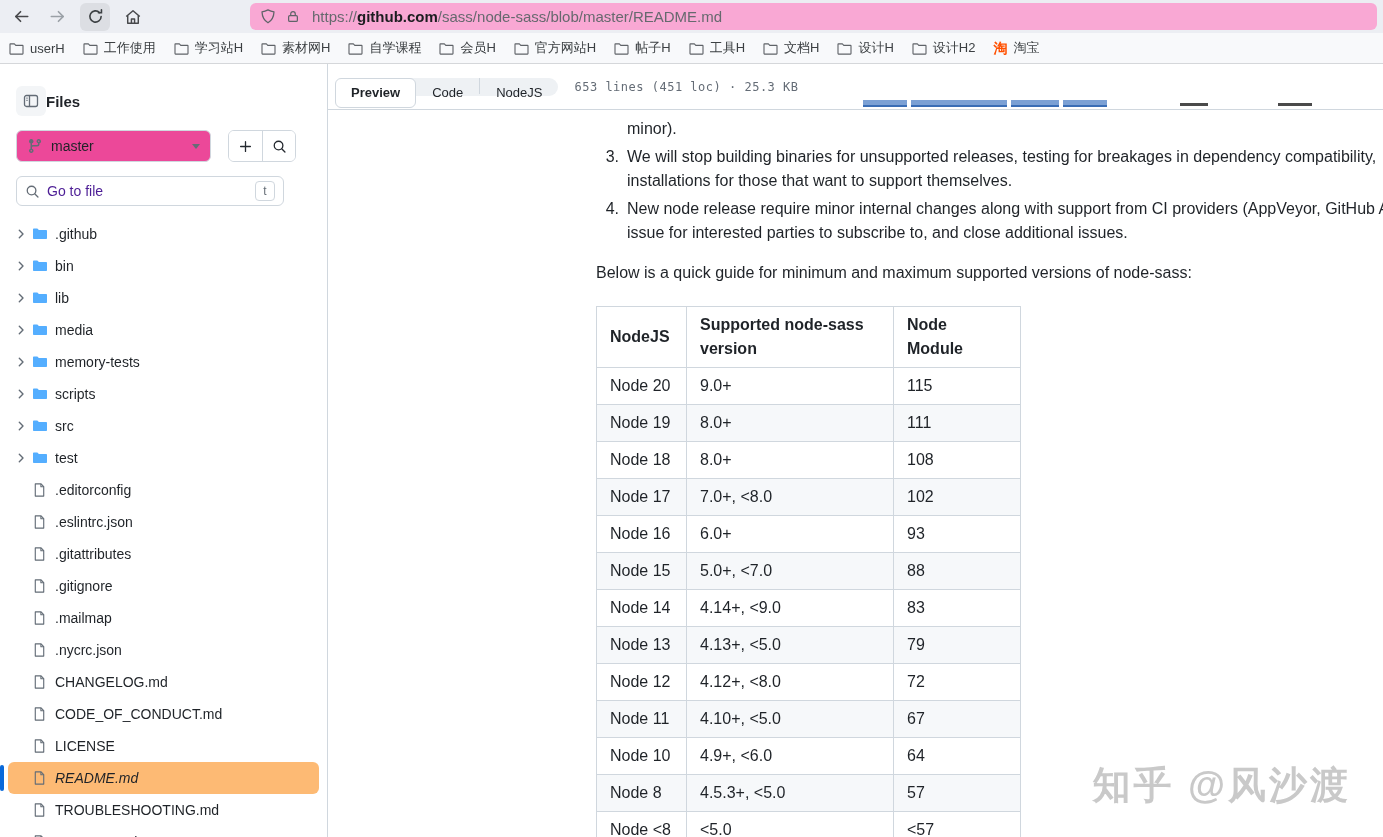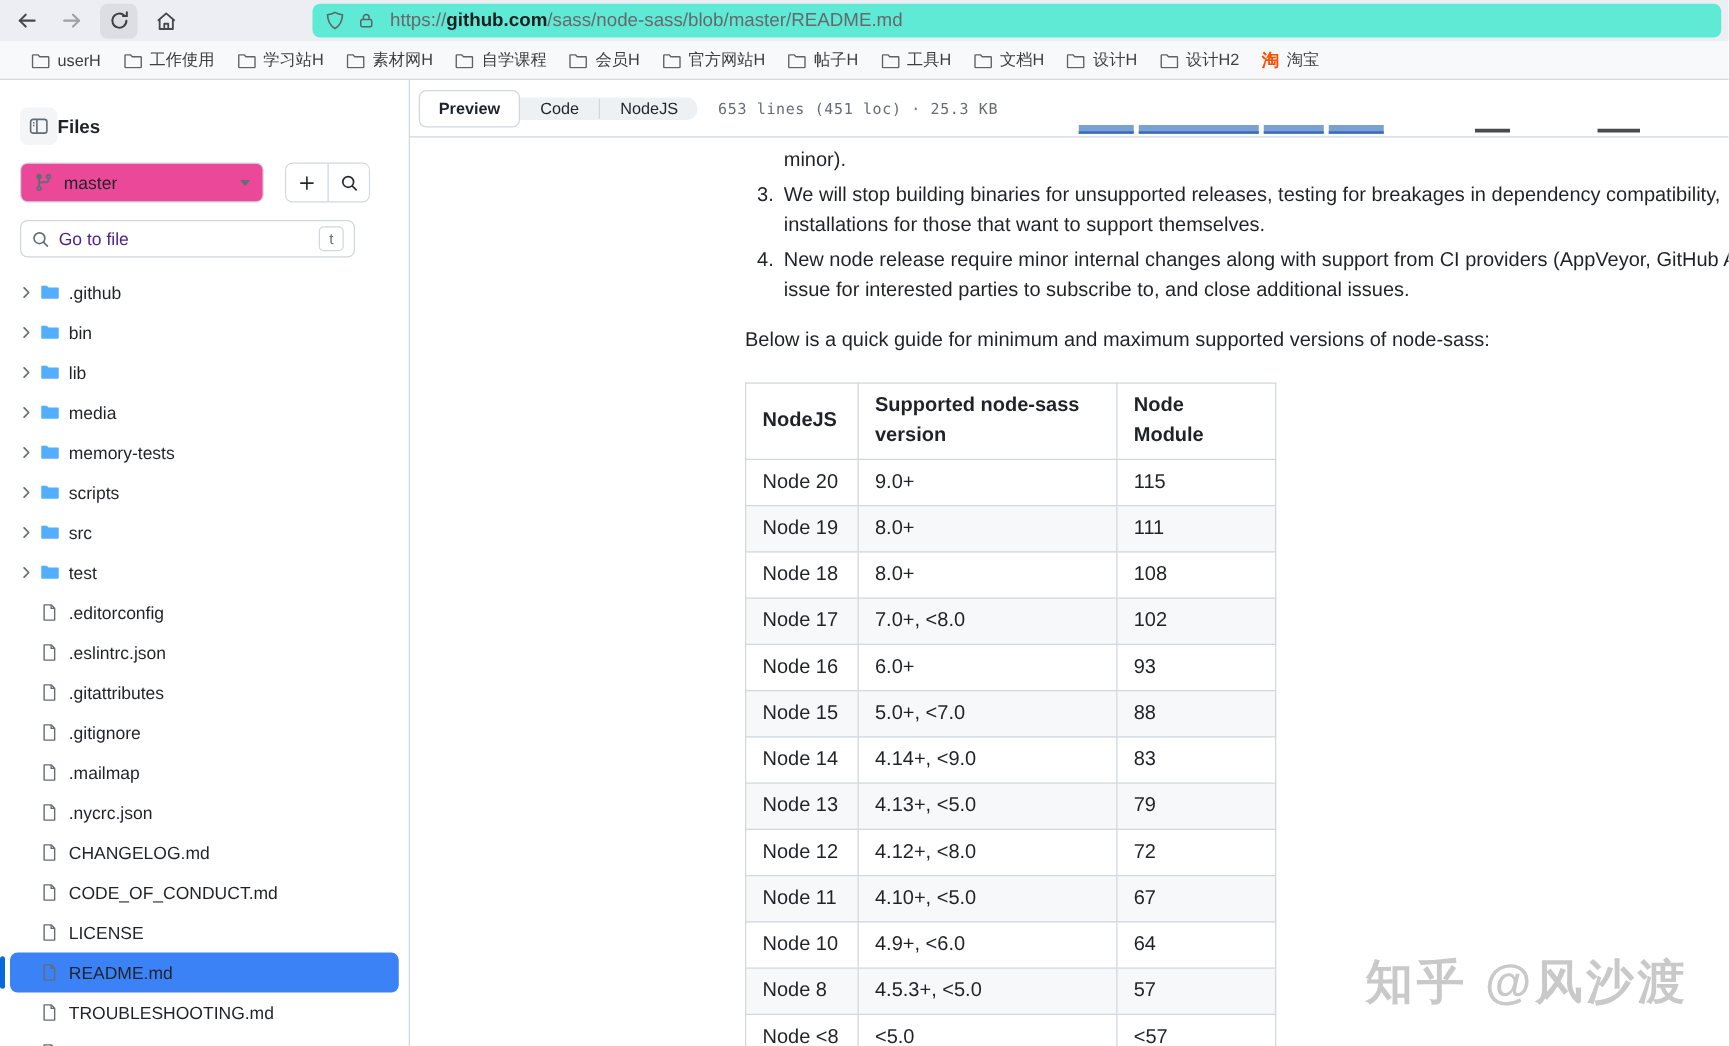--- a/index.html
+++ b/index.html
@@ -10,27 +10,27 @@
   }
   
   .toolbar { height:33px; background:#eceef3; display:flex; align-items:center; position:relative; }
   .nav-btn { width:28px; height:28px; display:flex; align-items:center; justify-content:center;
              border:none; background:transparent; padding:0; cursor:pointer; }
   .nav-btn.back { margin-left:7px; }
   .nav-btn.fwd  { margin-left:8px; }
   .nav-btn.reload { margin-left:9px; width:30px; background:#dcdee3; border-radius:6px; }
   .nav-btn.home { margin-left:9px; }
   .urlbar { position:absolute; left:250px; right:6px; top:3px; height:27px;
-            background:#5eead4; border-radius:6px; display:flex; align-items:center; padding:0 10px; }
+            background:#f9a8d4; border-radius:6px; display:flex; align-items:center; padding:0 10px; }
   .urlbar .sep { width:10px; }
   .url-text { font-size:15px; color:#66696e; margin-left:12px; white-space:nowrap; }
   .url-text b { color:#1c1d20; font-weight:600; }
   
   .bookmarks { height:31px; background:#f8f9fb; border-bottom:1px solid #d5d7da;
-               display:flex; align-items:center; padding-left:16px; }
+               display:flex; align-items:center; padding-left:0; }
   .bm { display:flex; align-items:center; gap:6px; padding:0 9px; height:24px; border-radius:4px;
         font-size:13px; color:#3c4043; white-space:nowrap; cursor:pointer; }
   .bm .tao { color:#ff5000; font-weight:bold; font-size:14px; line-height:1; }
   
   .main { display:flex; height:773px; }
   .sidebar { width:328px; min-width:328px; border-right:1px solid #d0d7de; background:#fff;
              padding-top:22px; overflow:hidden; }
   .files-header { display:flex; align-items:center; gap:0; padding:0 16px; height:30px; }
   .panel-btn { width:30px; height:30px; border:none; border-radius:6px; background:#f3f5f7;
                display:flex; align-items:center; justify-content:center; cursor:pointer; }
@@ -49,28 +49,28 @@
           display:flex; align-items:center; padding:0 8px; gap:7px; background:#fff; }
   .goto-ph { font-size:14px; color:#4c1d95; flex:1; }
   .kbd { width:20px; height:20px; border:1px solid #d0d7de; border-radius:4px; font-size:12px;
          color:#656d76; display:flex; align-items:center; justify-content:center; }
   .tree { margin-top:12px; padding:0 8px; }
   .tree-row { height:32px; display:flex; align-items:center; border-radius:6px; font-size:14px;
               color:#1f2328; position:relative; padding-left:2px; cursor:pointer; }
   .tree-row .chev { width:22px; display:flex; align-items:center; justify-content:center; }
   .tree-row .spacer { width:22px; }
   .tree-row .ic { width:16px; margin-right:7px; display:flex; align-items:center; }
-  .tree-row.selected { background:#3b82f6; }
+  .tree-row.selected { background:#fdba74;font-style:italic; }
   .tree-row.selected::before { content:""; position:absolute; left:-8px; top:3px; bottom:3px;
                                width:4px; border-radius:2px; background:#0969da; }
   
   .content { flex:1; position:relative; background:#fff; overflow:hidden; }
   .content-header { height:46px; border-bottom:1px solid #d0d7de; display:flex; align-items:center;
                     padding-left:7px; background:#fff; position:relative; z-index:2; }
-  .segmented { display:flex; align-items:center; height:18px; background:#eef1f4; border-radius:14px; }
+  .segmented { display:flex; align-items:flex-start; height:18px; background:#eef1f4; border-radius:14px; }
   .seg { padding:0 15px; font-size:13px; color:#1f2328; height:30px; line-height:28px; cursor:pointer;
          border:1px solid transparent; border-radius:6px; }
   .seg.active { background:#fff; border-color:#d0d7de; font-weight:600; }
   .seg-div { width:1px; height:16px; background:#d0d7de; }
   .meta { margin-left:16px; font-family:"DejaVu Sans Mono", monospace; font-size:12px; color:#646c76;
           letter-spacing:.5px; }
   
   .clipped-line { position:absolute; left:0; right:0; bottom:1px; height:9px; overflow:hidden; z-index:3; }
   .frag { position:absolute; bottom:1px; height:7px; }
   .frag.link { background:#7ba0d4; border-bottom:2px solid #3a6db5; }

